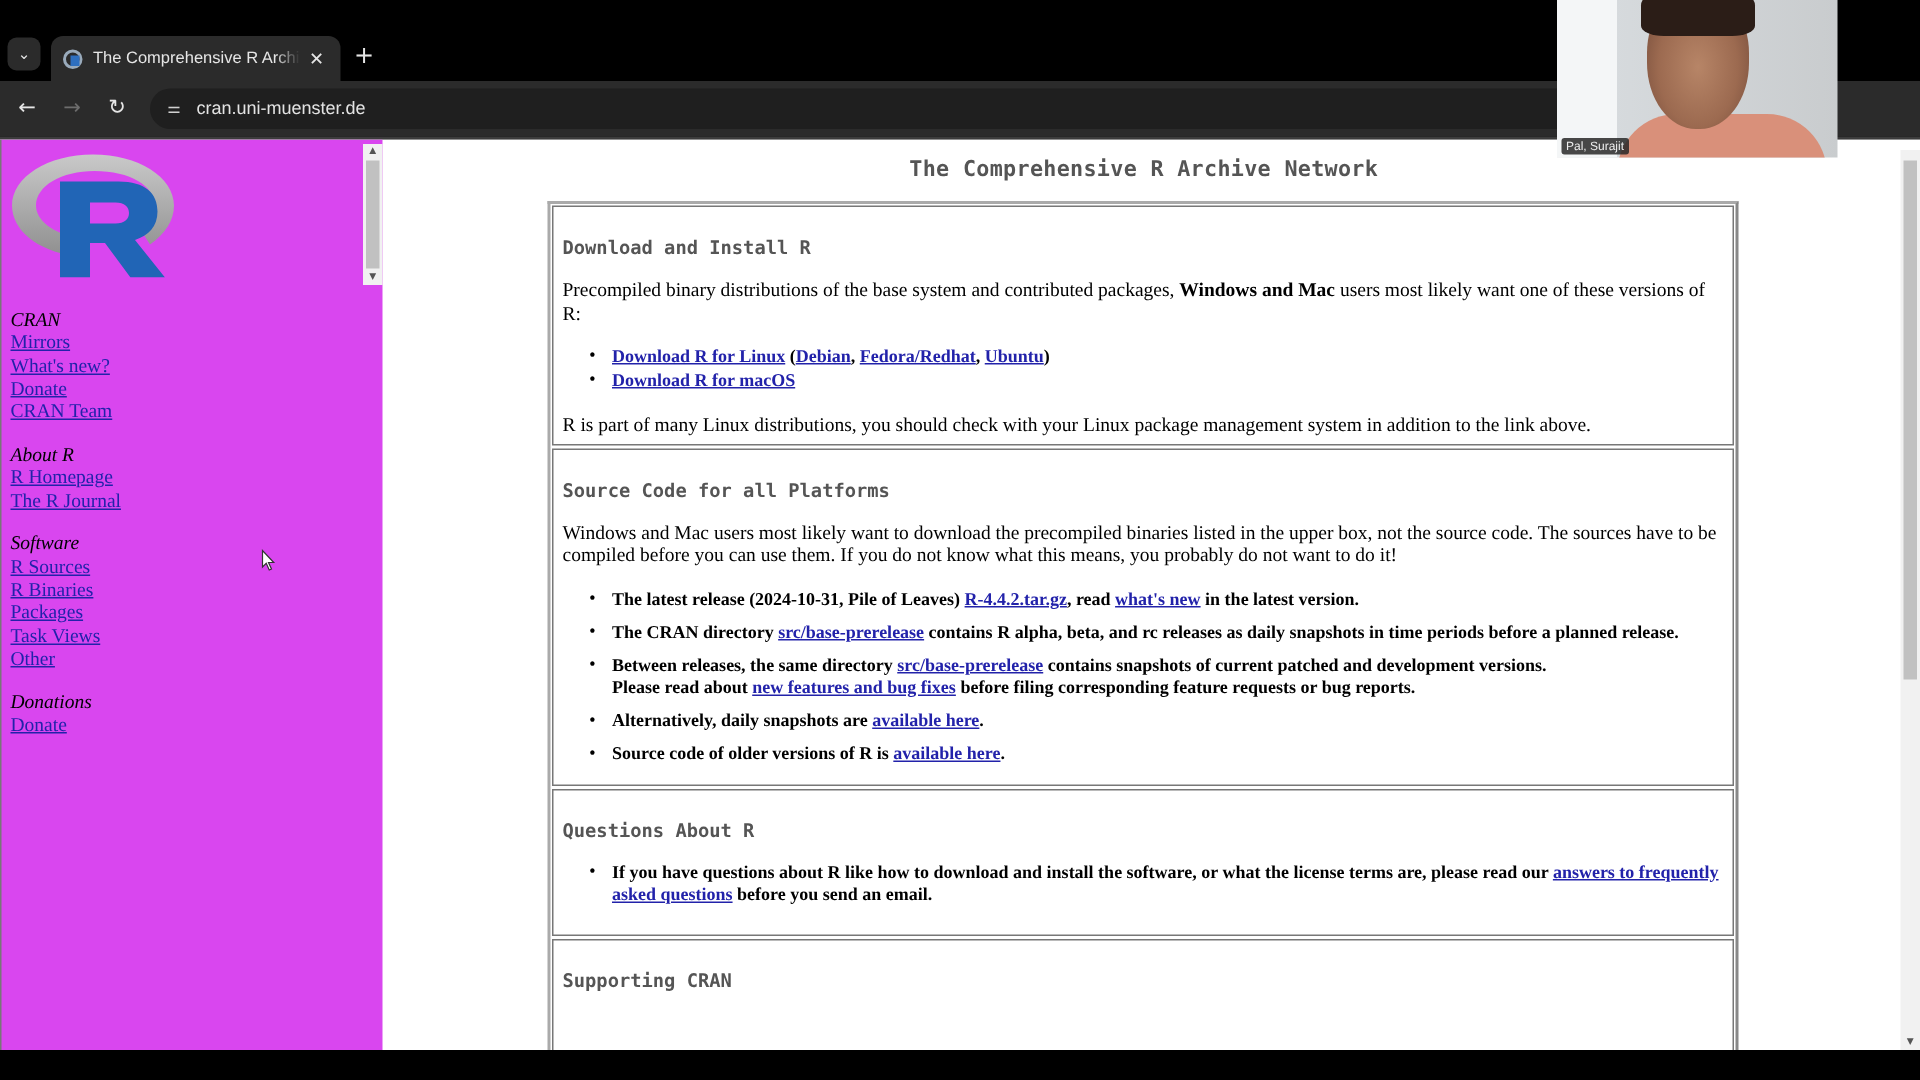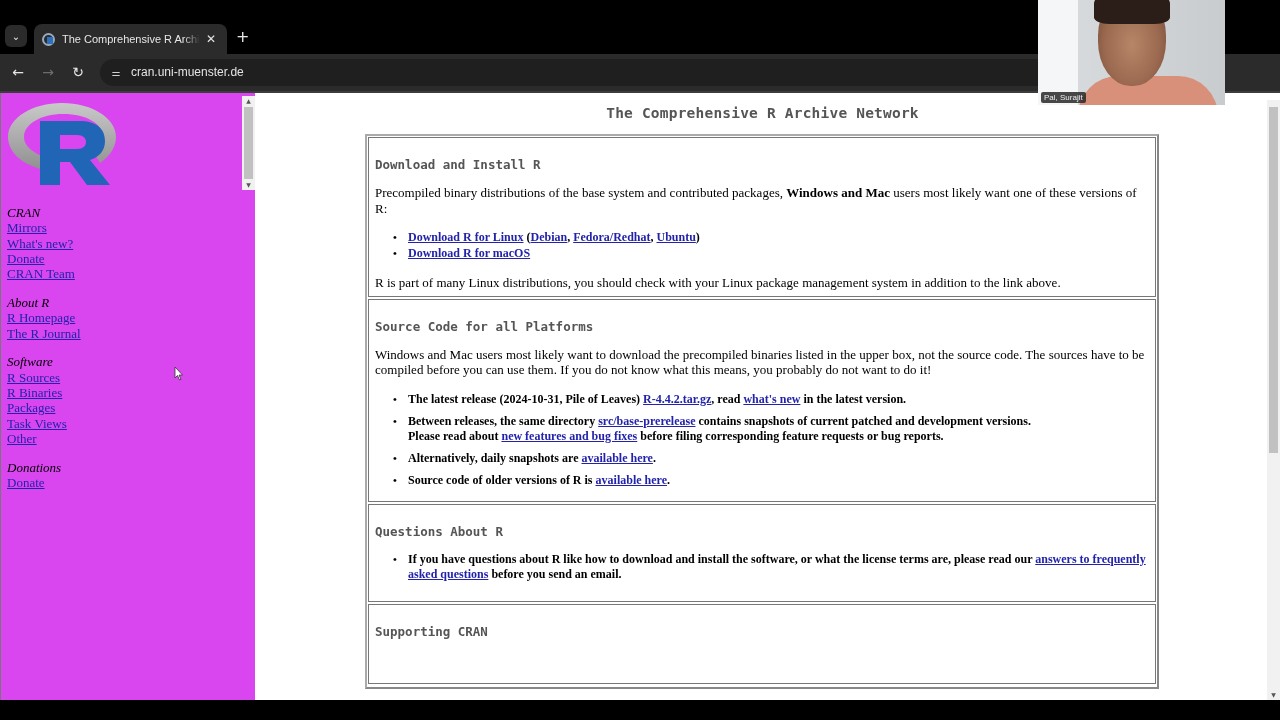--- a/index.html
+++ b/index.html
@@ -169,20 +169,21 @@
           <li><a>Download R for macOS</a></li>
         </ul>
         <p style="margin-bottom:5px">R is part of many Linux distributions, you should check with your Linux package management system in addition to the link above.</p>
       </div>
 
       <div class="box">
         <h2>Source Code for all Platforms</h2>
         <p>Windows and Mac users most likely want to download the precompiled binaries listed in the upper box, not the source code. The sources have to be compiled before you can use them. If you do not know what this means, you probably do not want to do it!</p>
         <ul class="spaced" style="margin-bottom:12px">
           <li><span>The latest release (2024-10-31, Pile of Leaves) </span><a>R-4.4.2.tar.gz</a><span>, read </span><a>what's new</a><span> in the latest version.</span></li>
+          <li><span>The CRAN directory </span><a>src/base-prerelease</a><span> contains R alpha, beta, and rc releases as daily snapshots in time periods before a planned release.</span></li>
           <li><span>Between releases, the same directory </span><a>src/base-prerelease</a><span> contains snapshots of current patched and development versions.</span><br><span>Please read about </span><a>new features and bug fixes</a><span> before filing corresponding feature requests or bug reports.</span></li>
           <li><span>Alternatively, daily snapshots are </span><a>available here</a><span>.</span></li>
           <li><span>Source code of older versions of R is </span><a>available here</a><span>.</span></li>
         </ul>
       </div>
 
       <div class="box">
         <h2>Questions About R</h2>
         <ul style="margin-bottom:18px">
           <li><span>If you have questions about R like how to download and install the software, or what the license terms are, please read our </span><a>answers to frequently asked questions</a><span> before you send an email.</span></li>

